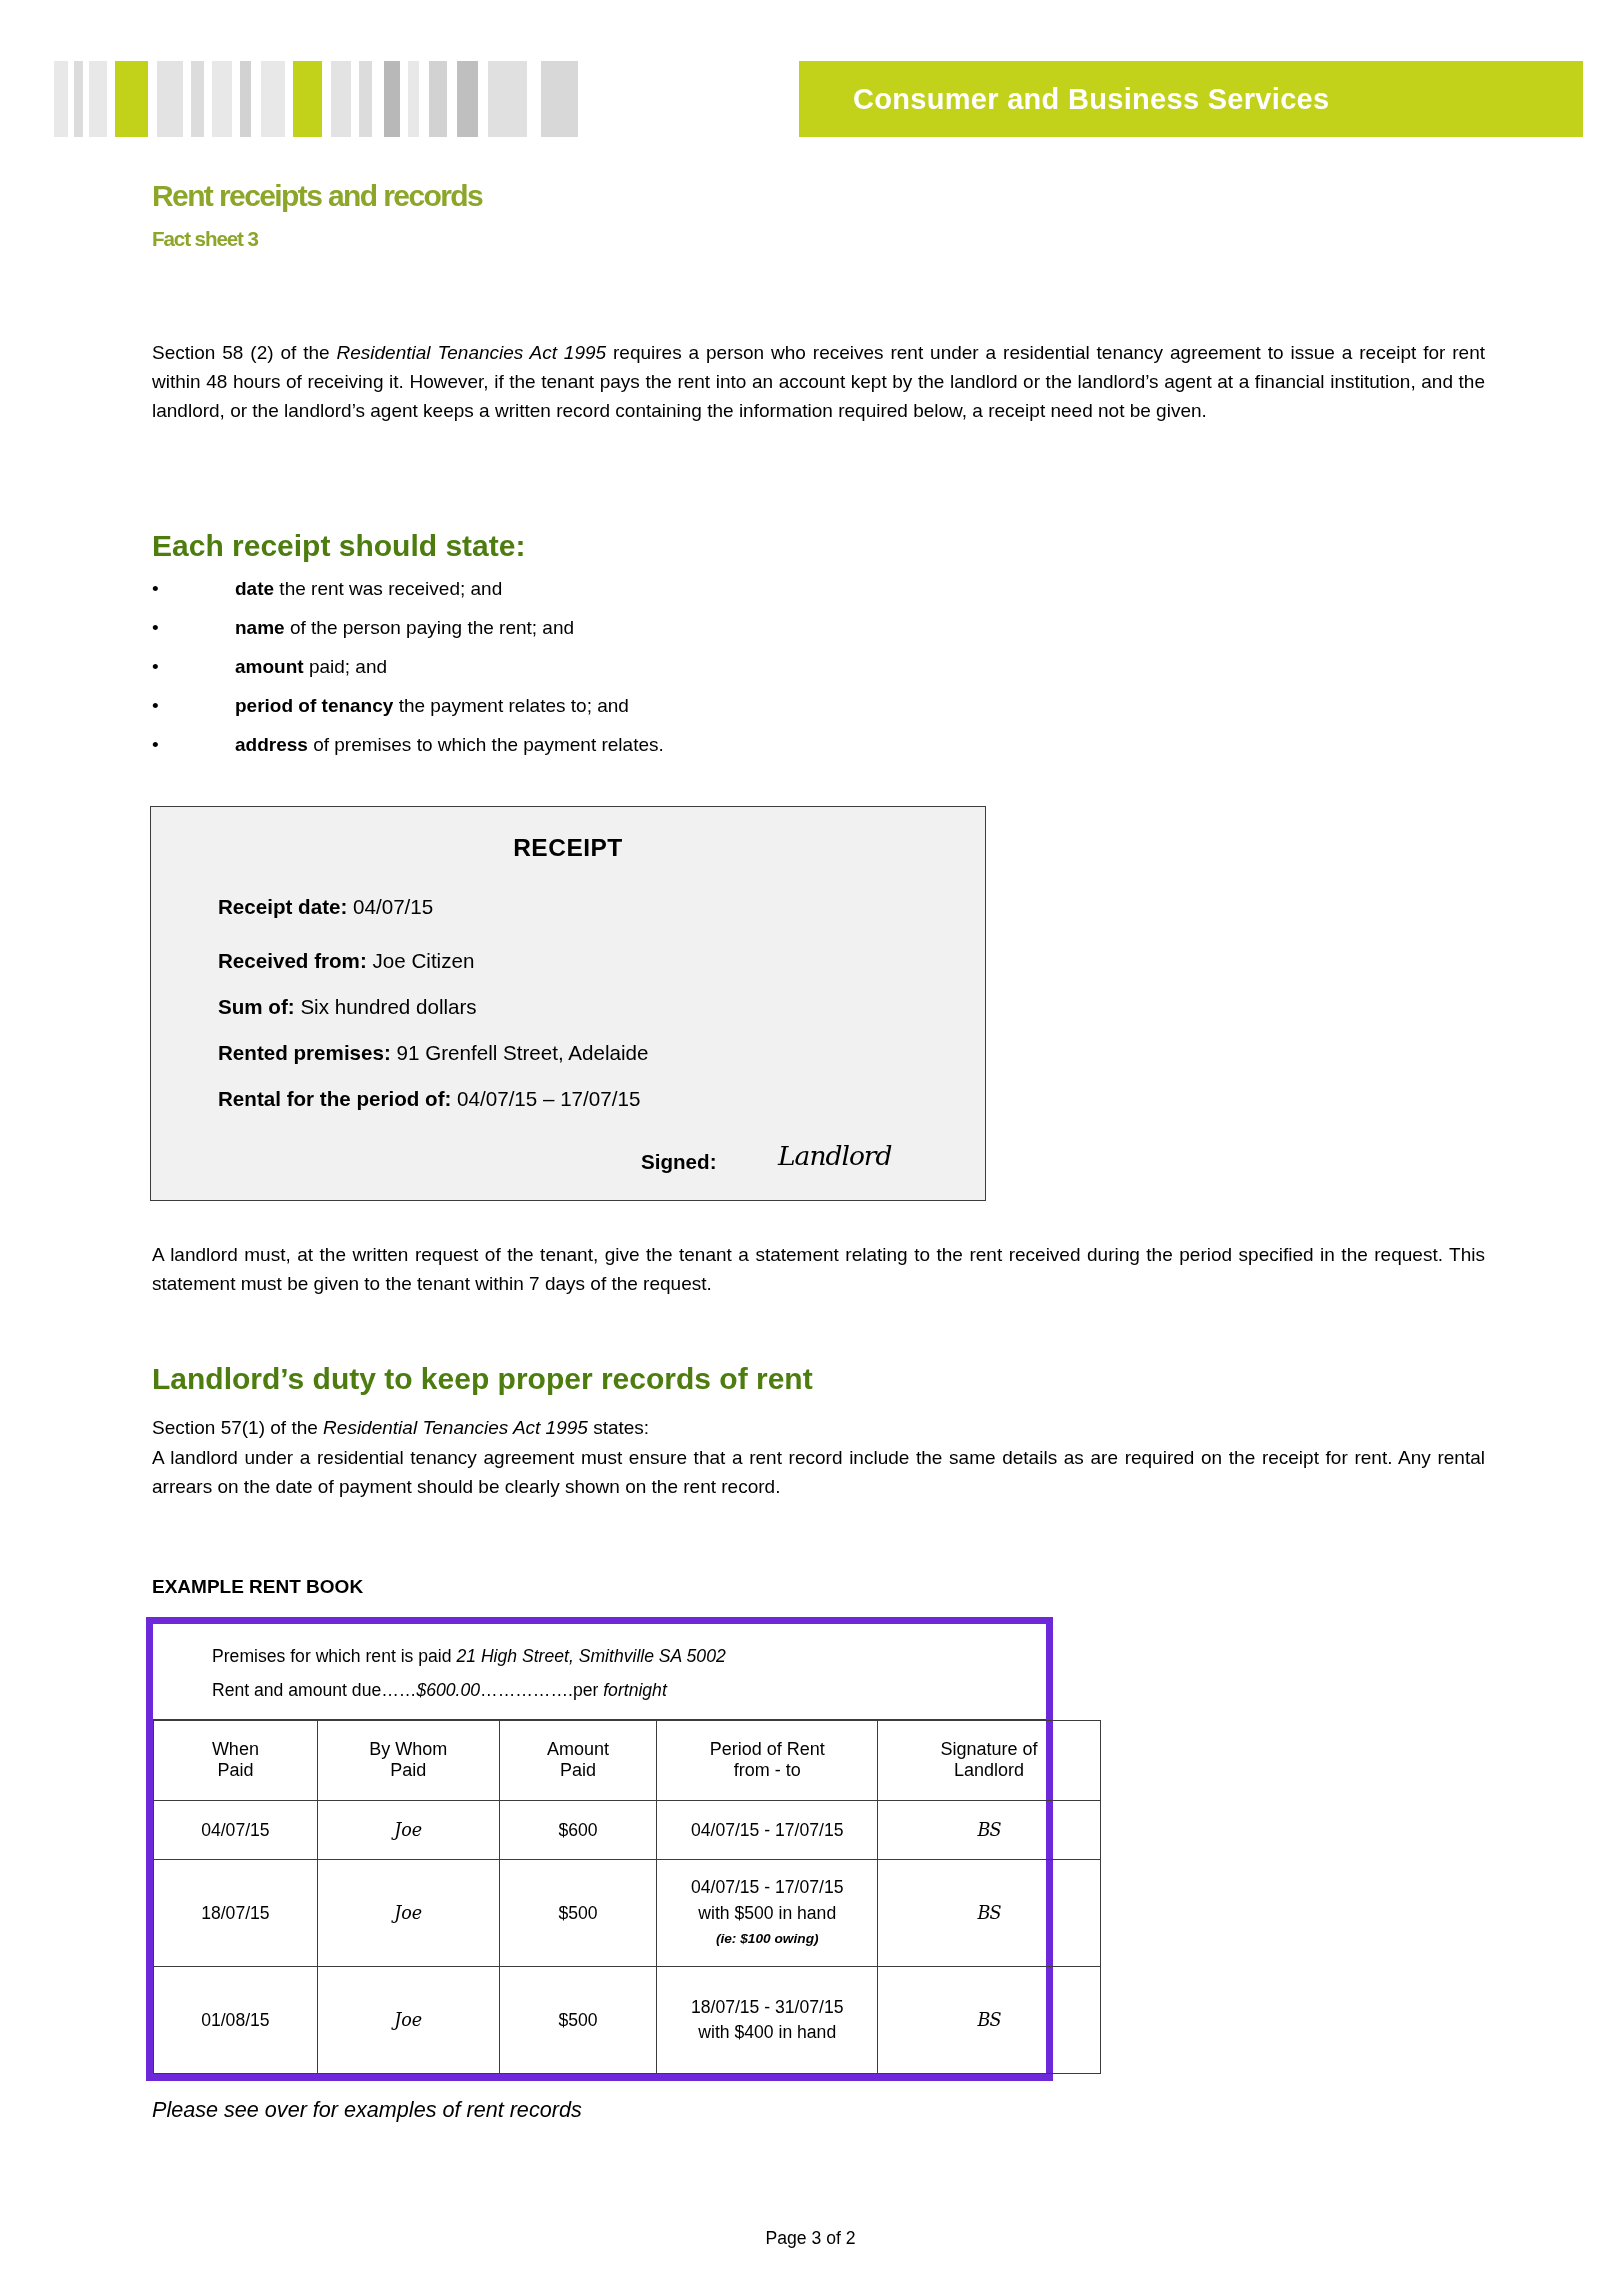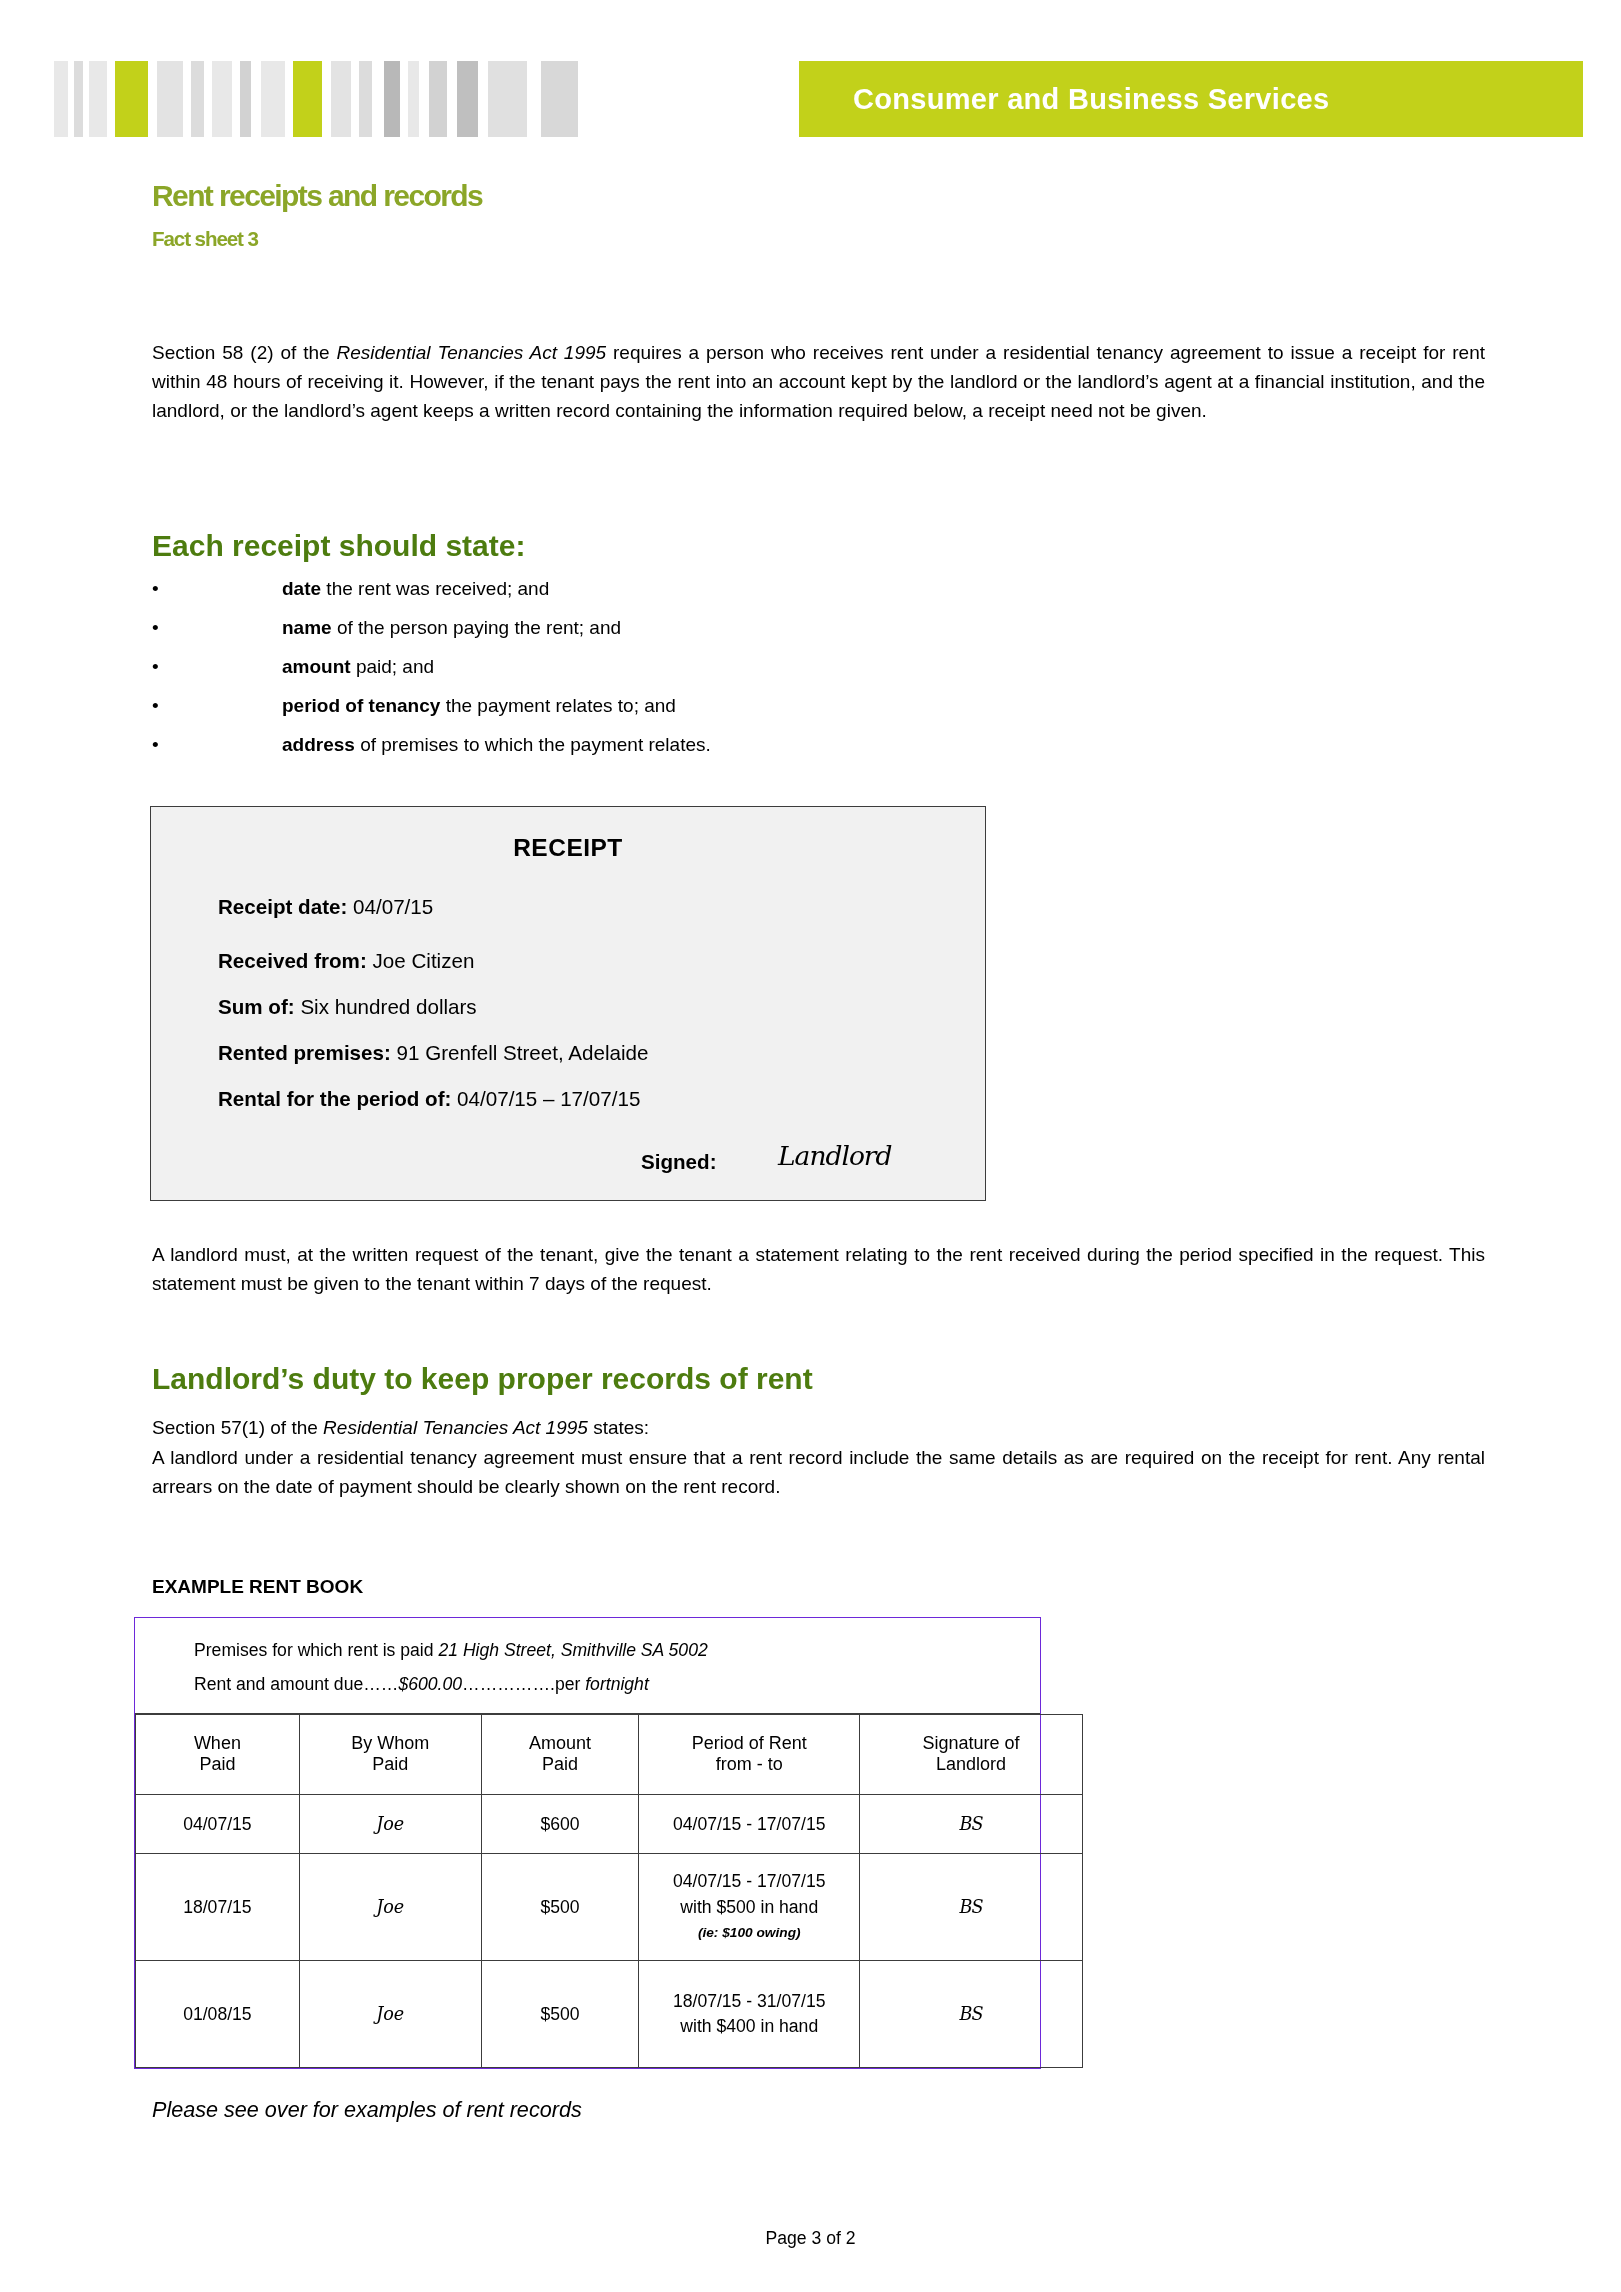--- a/index.html
+++ b/index.html
@@ -114,21 +114,20 @@
   .bullet-dot {
     position: absolute;
     left: 0;
     top: 0;
     font-size: 19px;
   }
   .bullet-text {
     position: absolute;
     left: 83px;
     top: 0;
-    margin-left: 47px;
   }
 
   
   .receipt-box {
     position: absolute;
     left: 150px;
     top: 806px;
     width: 836px;
     height: 395px;
     background: #f1f1f1;
@@ -175,24 +174,24 @@
   .example-label {
     position: absolute;
     left: 152px;
     top: 1576px;
     font-size: 19px;
     font-weight: bold;
     text-align: right;
   }
   .rentbook {
     position: absolute;
-    left: 134px;
+    left: 146px;
     top: 1617px;
     width: 907px;
-    border: 1px solid #6d28d9;
+    border: 7px solid #6d28d9;
     box-sizing: border-box;
   }
   .rb-head {
     padding: 21.6px 0 17.6px 59px;
     font-size: 17.6px;
     border-bottom: 1px solid #3c3c3c;
   }
   .rb-head-line { margin-bottom: 13.7px; }
   .rb-head-line:last-child { margin-bottom: 0; }
   table.rb-table {

